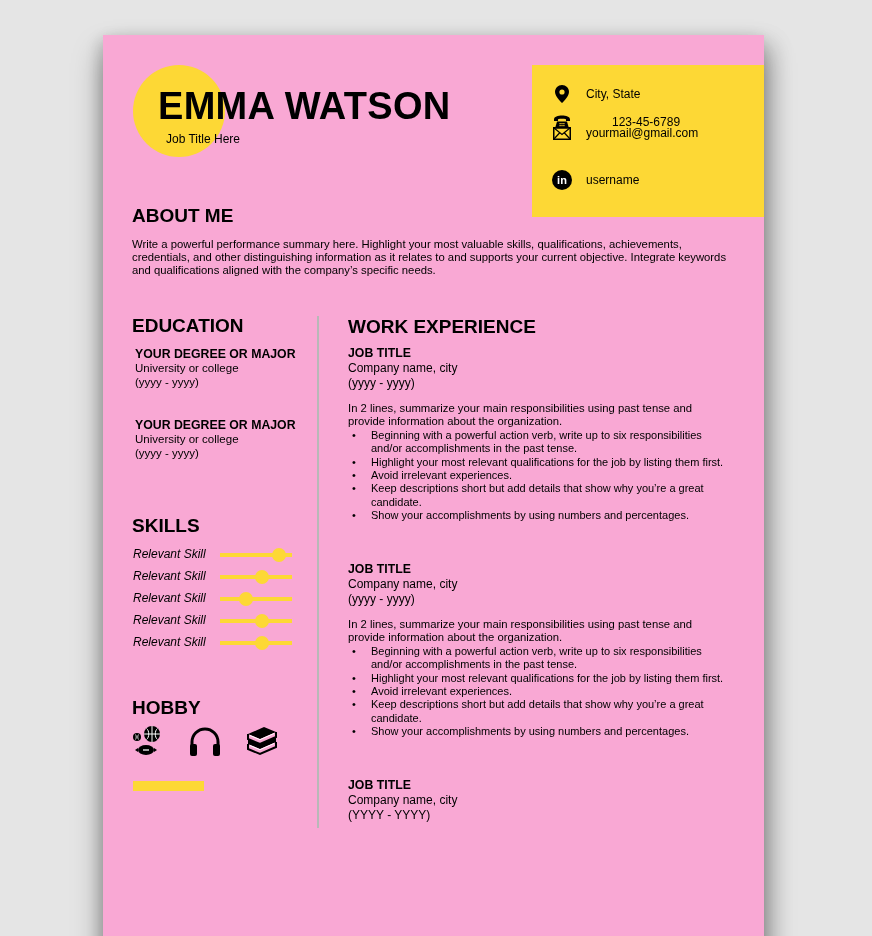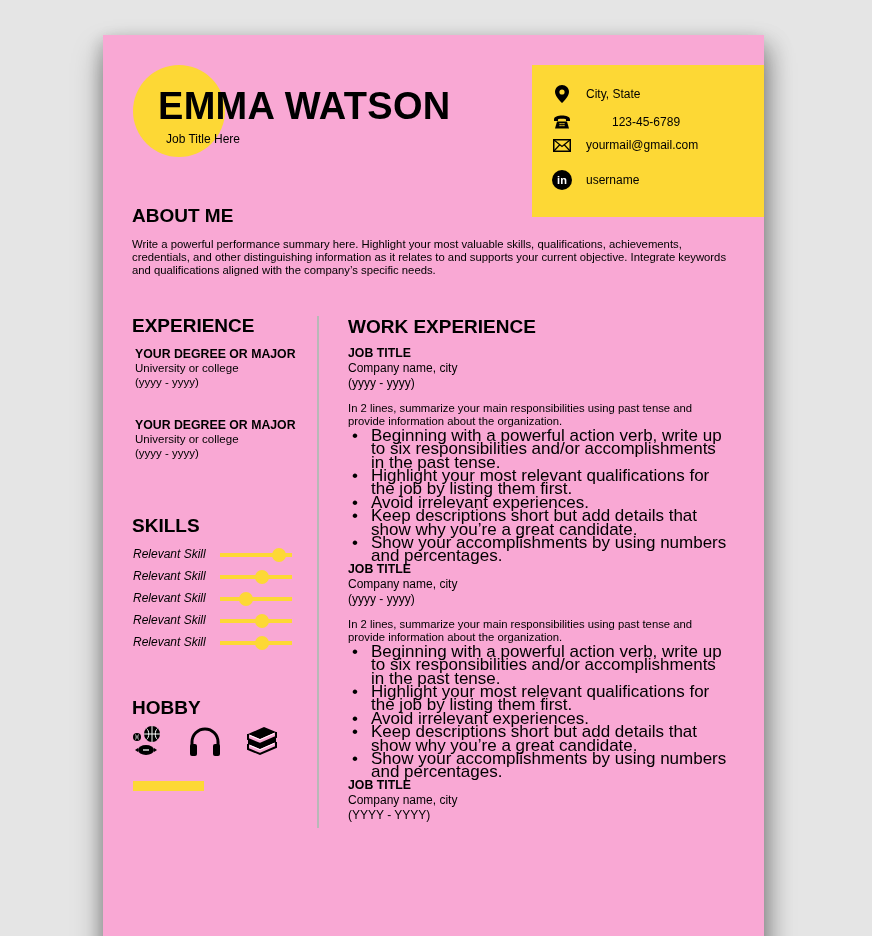--- a/index.html
+++ b/index.html
@@ -27,21 +27,21 @@
   .skill .lbl { font-size:12px; width:87px; white-space:nowrap; }
   .slider { position:relative; width:72px; height:16px; }
   .slider .track { position:absolute; left:0; right:0; top:6px; height:4px; background:#fdd835; }
   .slider .knob { position:absolute; top:1px; width:14px; height:14px; border-radius:50%; background:#fdd835; margin-left:-7px; }
   .hobby-icon { position:absolute; top:690px; width:34px; height:34px; }
   .ybar { position:absolute; left:30px; top:746px; width:71px; height:10px; background:#fdd835; }
   .job { position:absolute; left:245px; width:380px; font-size:12px; line-height:15px; }
   .job .jt { font-weight:bold; font-size:12.3px; }
   .job .summary { margin-top:11px; font-size:11.3px; line-height:13.4px; }
   .job ul { margin:0; padding:0 0 0 23px; list-style:none; }
-  .job li { position:relative; font-size:17px; line-height:13.4px; }
+  .job li { position:relative; font-size:11px; line-height:13.4px; }
   .job li::before { content:"\2022"; position:absolute; left:-19px; top:0; }
 </style>
 </head>
 <body>
 
 <div class="page">
 
   <div class="circle"></div>
   <div class="name">EMMA WATSON</div>
   <div class="jobtitle">Job Title Here</div>
@@ -66,21 +66,21 @@
               <rect x="8.4" y="8" width="1.2" height="1.2"></rect>
               <rect x="10.3" y="8" width="1.2" height="1.2"></rect>
               <rect x="6.5" y="10" width="1.2" height="1.2"></rect>
               <rect x="8.4" y="10" width="1.2" height="1.2"></rect>
               <rect x="10.3" y="10" width="1.2" height="1.2"></rect>
             </g>
           </svg>
       </span>
       <span class="ctext">123-45-6789</span>
     </div>
-    <div class="crow" style="top:69px;justify-content:center;">
+    <div class="crow" style="top:57px;justify-content:center;">
       <span class="cicon">
         <svg width="18" height="13" viewBox="0 0 18 13">
             <rect x="0.75" y="0.75" width="16.5" height="11.5" fill="none" stroke="#000" stroke-width="1.5"></rect>
             <path d="M0.75 0.75L9 7.5 17.25 0.75M0.75 12.25L6.5 6M17.25 12.25L11.5 6" fill="none" stroke="#000" stroke-width="1.2"></path>
           </svg>
       </span>
       <span class="ctext">yourmail@gmail.com</span>
     </div>
     <div class="crow" style="top:104px;">
       <span class="cicon">
@@ -91,21 +91,21 @@
       </span>
       <span class="ctext">username</span>
     </div>
   </div>
 
   <div class="h2" style="left:29px; top:170px;">ABOUT ME</div>
   <div class="about-text">Write a powerful performance summary here. Highlight your most valuable skills, qualifications, achievements, credentials, and other distinguishing information as it relates to and supports your current objective. Integrate keywords and qualifications aligned with the company’s specific needs.</div>
 
   <div class="divider"></div>
 
-  <div class="h2" style="left:29px; top:280px;">EXPERIENCE</div>
+  <div class="h2" style="left:29px; top:280px;">EDUCATION</div>
   <div class="edu" style="top:312px;">
     <div class="deg">YOUR DEGREE OR MAJOR</div>
     <div>University or college</div>
     <div>(yyyy - yyyy)</div>
   </div>
   <div class="edu" style="top:383px;">
     <div class="deg">YOUR DEGREE OR MAJOR</div>
     <div>University or college</div>
     <div>(yyyy - yyyy)</div>
   </div>

